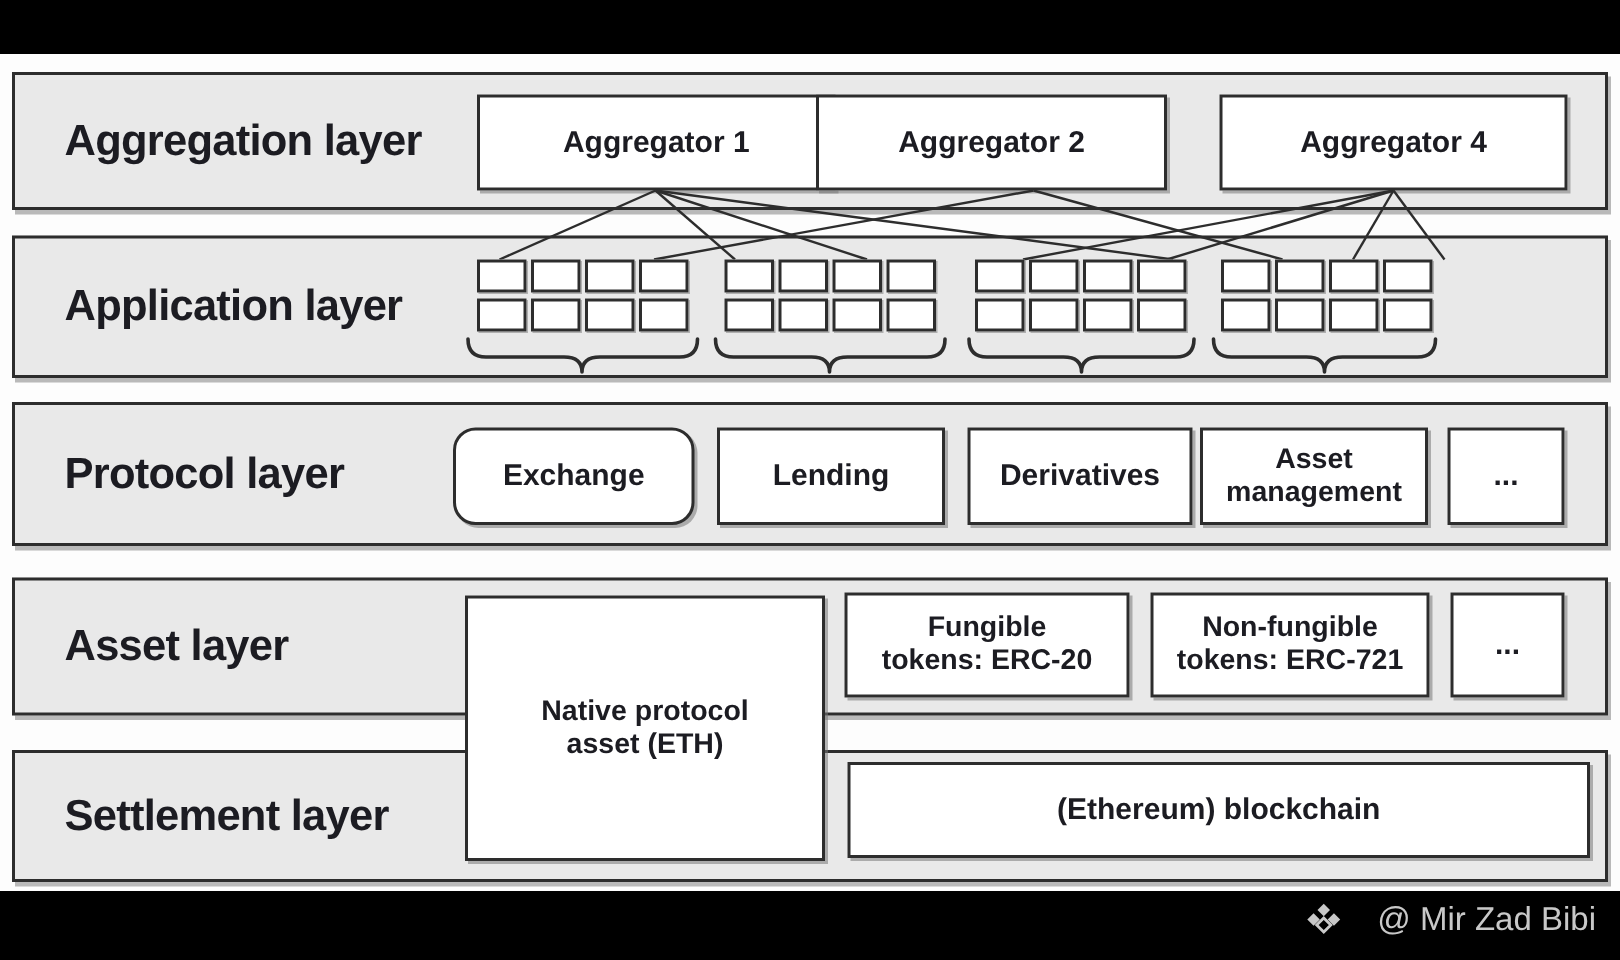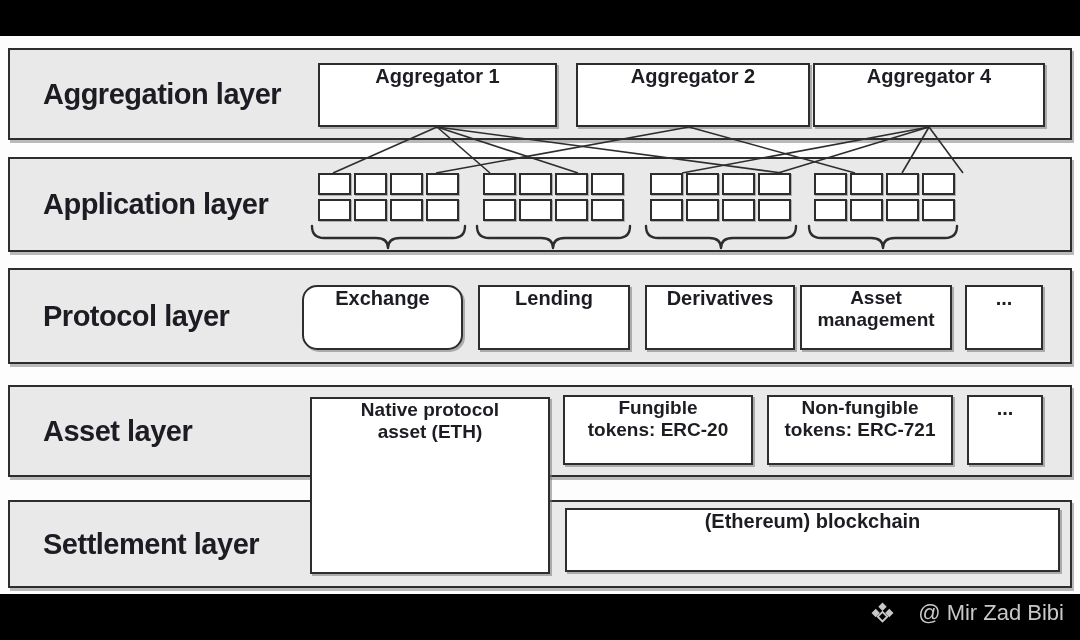--- a/index.html
+++ b/index.html
@@ -10,21 +10,21 @@
         border:2px solid #2d2d2d;box-sizing:border-box;
         box-shadow:2px 3px 0 rgba(130,130,130,.55);}
   .band-aggregation{top:48px;height:92px;}
   .band-application{top:157px;height:95px;padding-left:15px;}
   .band-protocol{top:268px;height:96px;}
   .band-asset{top:385px;height:92px;}
   .band-settlement{top:500px;height:88px;}
   .layer-label{position:absolute;left:33px;top:0;bottom:0;display:flex;align-items:center;
         font-weight:bold;font-size:29px;letter-spacing:-0.5px;color:#1c1c22;}
   .wbox{position:absolute;background:#fff;border:2px solid #2d2d2d;box-sizing:border-box;
-        display:flex;flex-direction:column;align-items:center;justify-content:flex-start;
+        display:flex;flex-direction:column;align-items:center;justify-content:center;
         text-align:center;font-weight:bold;color:#1c1c22;
         box-shadow:2px 2px 0 rgba(120,120,120,.55);}
   .wbox span{display:block;line-height:1.15;}
   .fs20{font-size:20px;}
   .fs19{font-size:19px;}
   .agg{top:63px;height:64px;font-size:20px;}
   .pbox{top:285px;height:65px;}
   .abox{top:395px;height:70px;}
   .cellgroup{position:absolute;top:173px;display:grid;
         grid-template-columns:repeat(4,33px);grid-auto-rows:22px;gap:4px 3px;}
@@ -55,21 +55,21 @@
   <div class="band band-asset">
     <div class="layer-label">Asset layer</div>
   </div>
   <div class="band band-settlement">
     <div class="layer-label">Settlement layer</div>
   </div>
 
   <div class="wbox agg" style="left:318px;width:239px;">
     <span>Aggregator 1</span>
   </div>
-  <div class="wbox agg" style="left:576px;width:234px;">
+  <div class="wbox agg" style="left:544px;width:234px;">
     <span>Aggregator 2</span>
   </div>
   <div class="wbox agg" style="left:813px;width:232px;">
     <span>Aggregator 4</span>
   </div>
 
   <svg class="overlay">
     <g stroke="#2d2d2d" stroke-width="1.6" fill="none">
       <line x1="437" y1="127" x2="333" y2="173"></line>
       <line x1="437" y1="127" x2="490" y2="173"></line>

